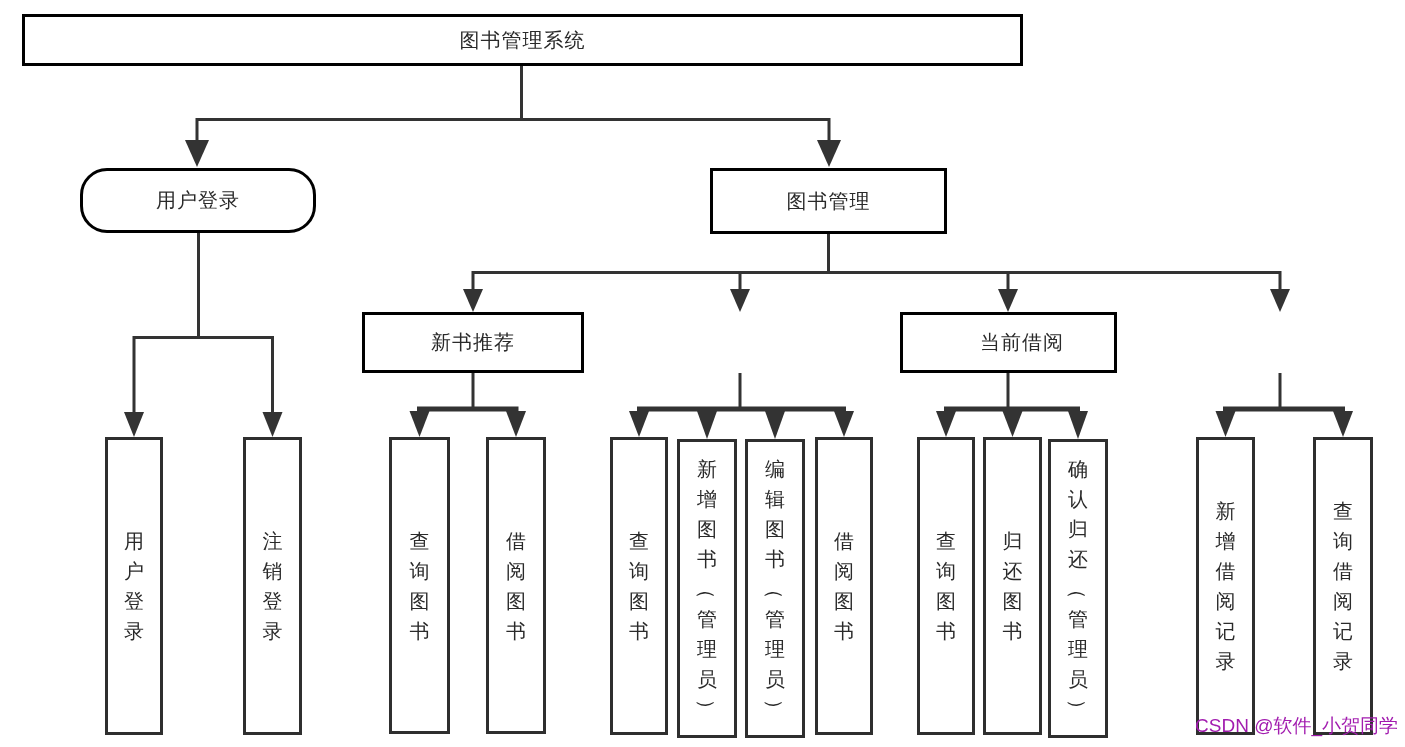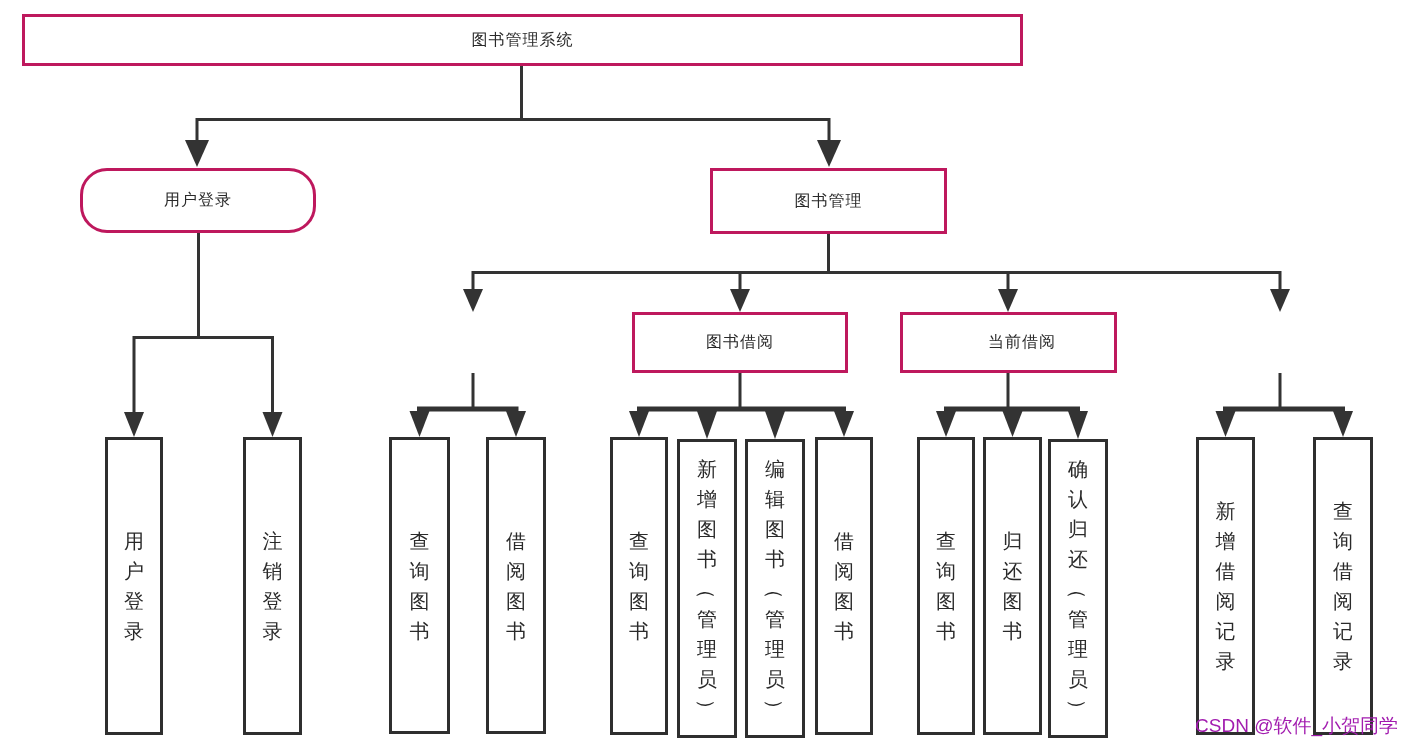--- a/index.html
+++ b/index.html
@@ -17,26 +17,26 @@
   }
   #wires {
     position: absolute;
     left: 0; top: 0;
     width: 1405px; height: 747px;
   }
   .node {
     position: absolute;
     box-sizing: border-box;
     background: #ffffff;
-    border: 3px solid #be185d;
+    border: 3px solid #000000;
     display: flex;
     align-items: center;
     justify-content: center;
     color: #2a2a2a;
-    font-size: 16px;
+    font-size: 20px;
     letter-spacing: 1px;
     z-index: 2;
   }
   .leaf {
     position: absolute;
     box-sizing: border-box;
     background: #ffffff;
     border: 3px solid #2f2f2f;
     display: flex;
     flex-direction: column;
@@ -153,22 +153,22 @@
     <span>图书管理系统</span>
   </div>
 
   <div class="node" id="user-login-box">
     <span>用户登录</span>
   </div>
   <div class="node" id="book-mgmt-box">
     <span>图书管理</span>
   </div>
 
-  <div class="node" id="book-borrow-box">
-    <span>图书借阅</span>
+  <div class="node" id="new-book-box">
+    <span>新书推荐</span>
   </div>
   <div class="node" id="current-borrow-box">
     <span>当前借阅</span>
   </div>
 
   <div class="leaf" id="leaf-user-login">
     <div class="vtext">
         <div class="vchar">用</div>
         <div class="vchar">户</div>
         <div class="vchar">登</div>

